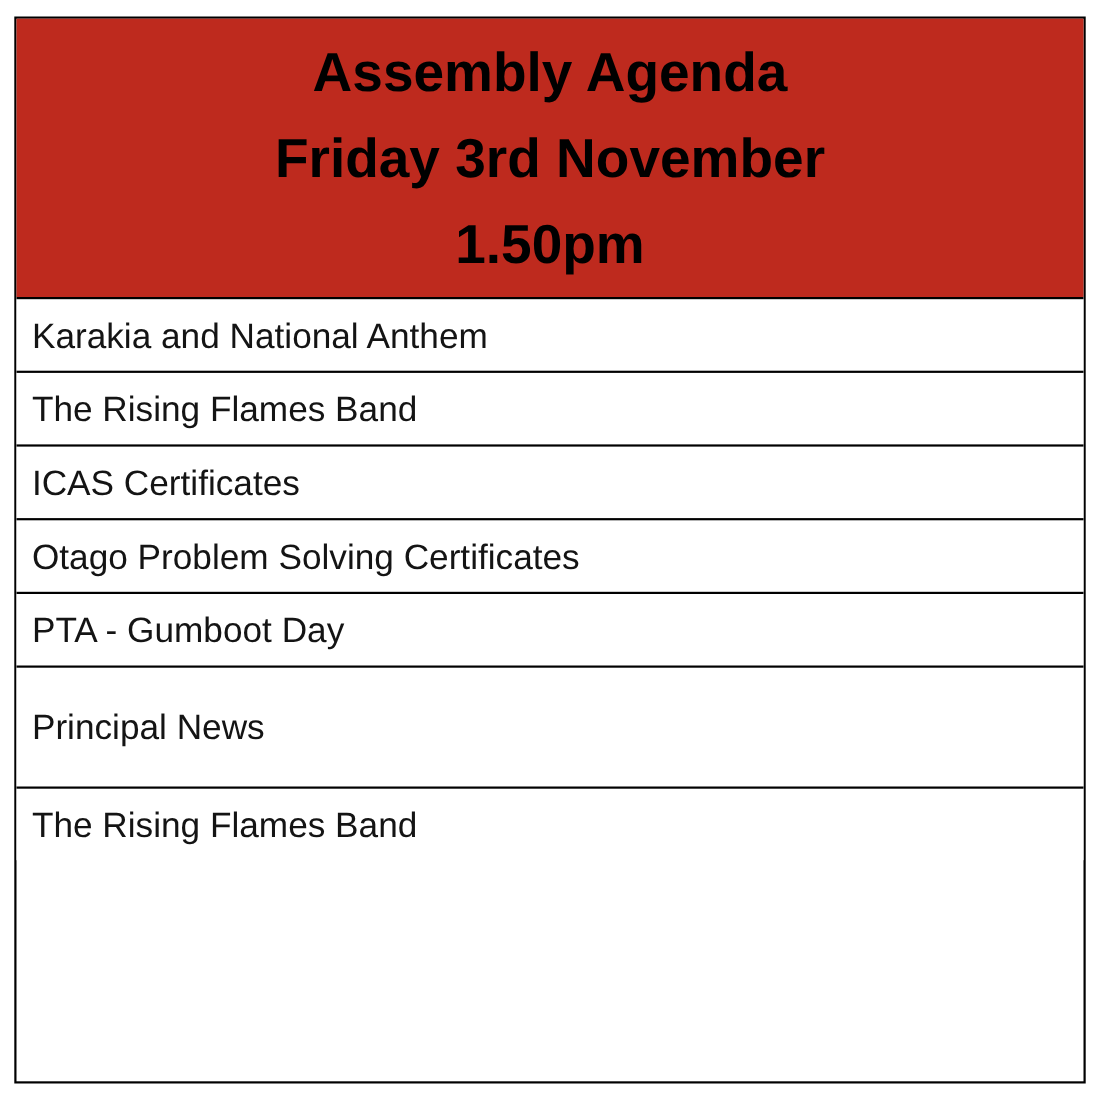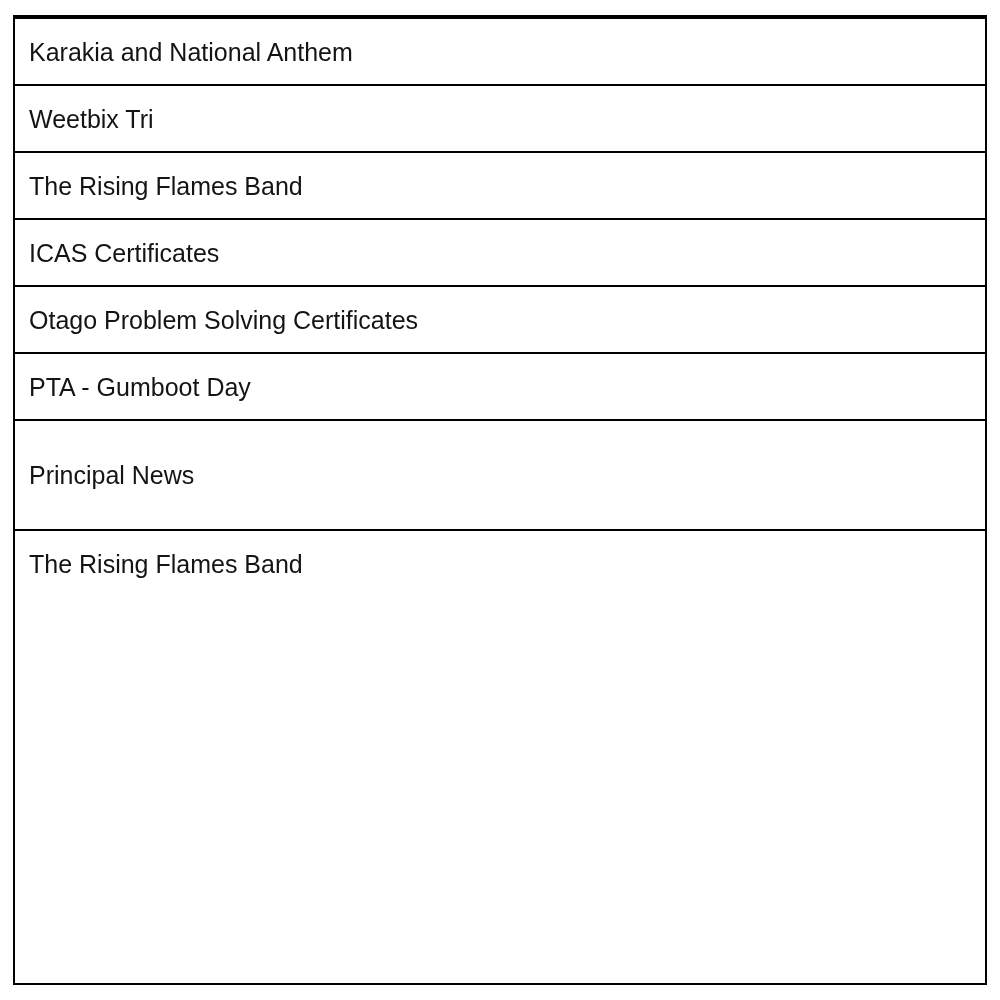--- a/index.html
+++ b/index.html
@@ -56,40 +56,42 @@
     flex-direction: column;
     justify-content: center;
     padding-left: 14px;
     background: #ffffff;
   }
   .agenda-row.tall {
     flex: 0 0 108px;
     height: 108px;
   }
   .agenda-row .rline {
-    font-size: 25px;
+    font-size: 32px;
     line-height: 38px;
     color: #141414;
     white-space: nowrap;
   }
 </style>
 </head>
 <body>
 
 <div class="slide">
   <div class="agenda-table">
 
+    <div class="agenda-header">
+      <div class="hline">Assembly Agenda</div>
+      <div class="hline">Friday 3rd November</div>
+      <div class="hline">1.50pm</div>
+    </div>
 
     <div class="agenda-row">
       <span class="rline">Karakia and National Anthem</span>
     </div>
 
-    <div class="agenda-row">
-      <span class="rline">Weetbix Tri</span>
-    </div>
 
     <div class="agenda-row">
       <span class="rline">The Rising Flames Band</span>
     </div>
 
     <div class="agenda-row">
       <span class="rline">ICAS Certificates</span>
     </div>
 
     <div class="agenda-row">

